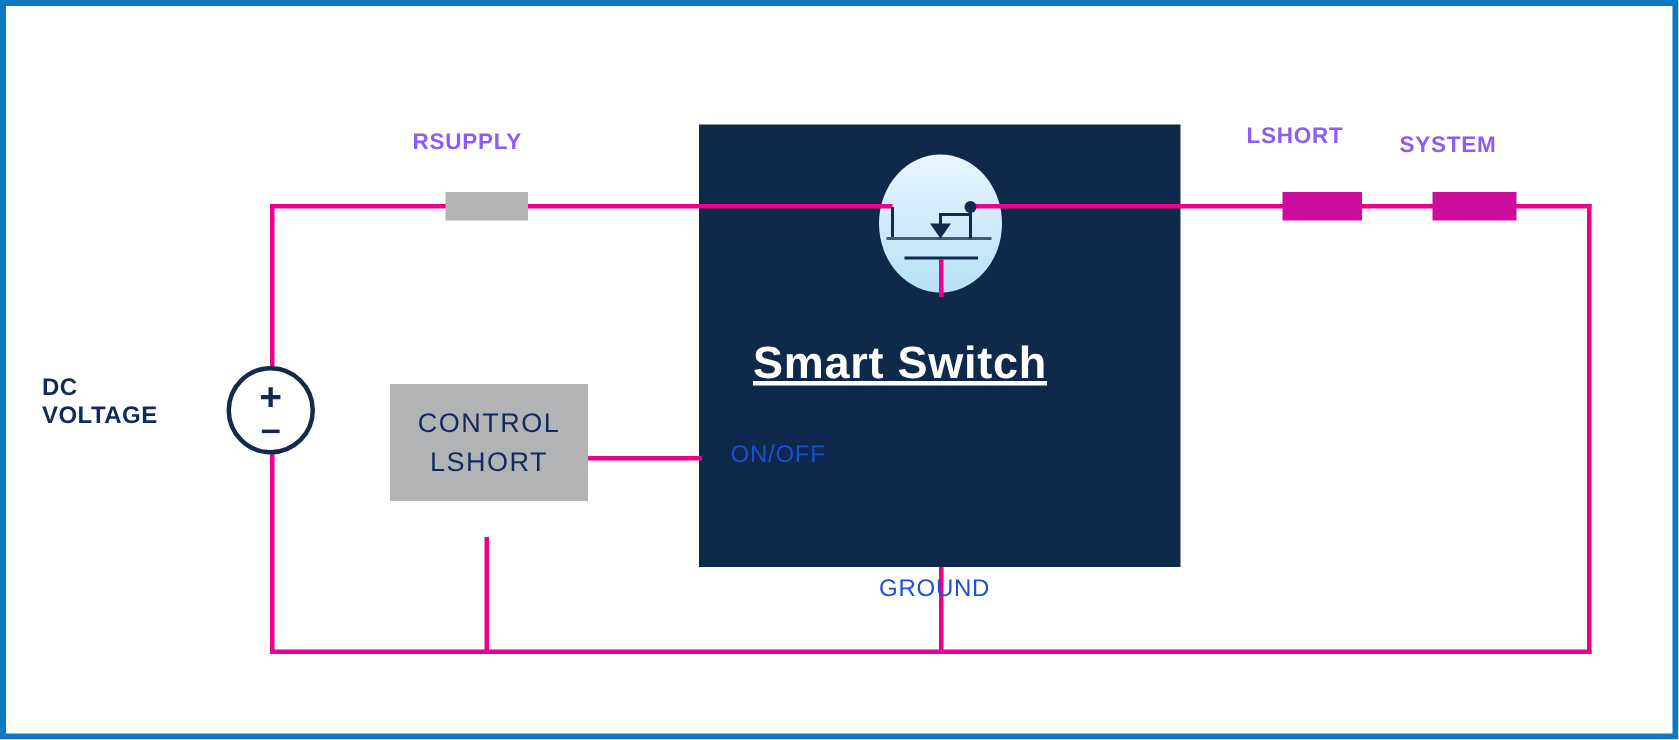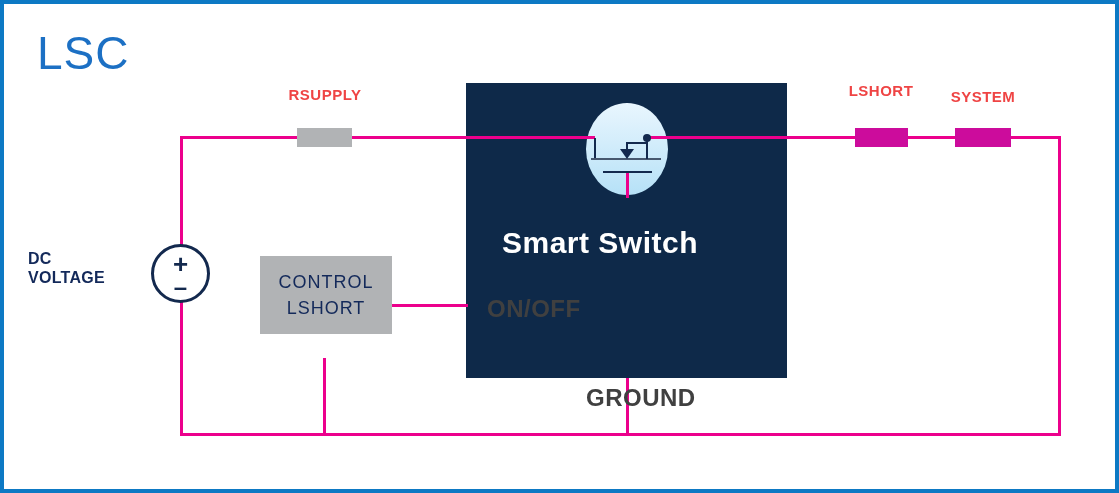--- a/index.html
+++ b/index.html
@@ -16,22 +16,22 @@
   
   .logo{
     left:33px;top:22px;
     font-size:46px;font-weight:400;letter-spacing:1px;
     color:#1c70c4;
   }
   
   .wire{background:#ec008c;z-index:3;}
   
   .lbl{
-    color:#ef4444;font-size:15px;font-weight:700;letter-spacing:.5px;
-    text-align:center;width:100px;z-index:2;
+    color:#8b5cf6;font-size:15px;font-weight:700;letter-spacing:.5px;
+    text-align:left;width:100px;z-index:2;
   }
   
   .res{height:19px;z-index:4;}
   .res-gray{background:#b1b3b5;}
   .res-mag{background:#cc0c9c;}
   
   .vsrc{
     left:147px;top:240px;width:59px;height:59px;
     border:3px solid #13294e;border-radius:50%;
     background:#ffffff;z-index:4;box-sizing:border-box;
@@ -49,44 +49,43 @@
     left:256px;top:252px;width:132px;height:78px;
     background:#b1b3b5;z-index:2;
     display:flex;flex-direction:column;align-items:center;justify-content:center;
     color:#13295a;font-size:18px;font-weight:400;letter-spacing:1px;line-height:26px;
     text-align:center;
   }
   
   .switch-box{left:462px;top:79px;width:321px;height:295px;background:#0e2949;z-index:1;}
   .switch-title{
     left:462px;top:222px;width:268px;text-align:center;
-    color:#ffffff;font-size:30px;font-weight:700;letter-spacing:.5px;z-index:5;
+    color:#ffffff;font-size:30px;font-weight:700;letter-spacing:.5px;z-index:5;text-decoration:underline;
   }
-  .pin-label{color:#404040;font-size:24px;font-weight:700;letter-spacing:.5px;z-index:5;}
+  .pin-label{color:#1d4ed8;font-size:16px;font-weight:400;letter-spacing:.5px;z-index:5;}
   
   .mosfet-circle{
     left:582px;top:99px;width:82px;height:92px;border-radius:50%;
     background:linear-gradient(180deg,#e9f6fe 0%,#b6e1f7 100%);
     z-index:2;
   }
   .mos{background:#13294e;z-index:5;}
   .mos-channel{left:587px;top:154px;width:70px;height:2px;background:#47586f;z-index:5;}
   .mos-arrow{
     left:616px;top:145px;width:0;height:0;z-index:5;
     border-left:7px solid transparent;border-right:7px solid transparent;
     border-top:10px solid #13294e;
   }
   .mos-dot{left:639px;top:130px;width:8px;height:8px;border-radius:50%;background:#13294e;z-index:6;}
 </style>
 </head>
 <body>
 
 <div class="canvas">
 
-  <div class="abs logo"><span>LSC</span></div>
 
   <div class="abs switch-box"></div>
 
   <div class="abs mosfet-circle"></div>
 
   <div class="abs wire" style="left:176px;top:132px;width:415px;height:3px;"></div>
   <div class="abs wire" style="left:643px;top:132px;width:414px;height:3px;"></div>
   <div class="abs wire" style="left:176px;top:132px;width:3px;height:300px;"></div>
   <div class="abs wire" style="left:176px;top:429px;width:881px;height:3px;"></div>
   <div class="abs wire" style="left:1054px;top:132px;width:3px;height:300px;"></div>

